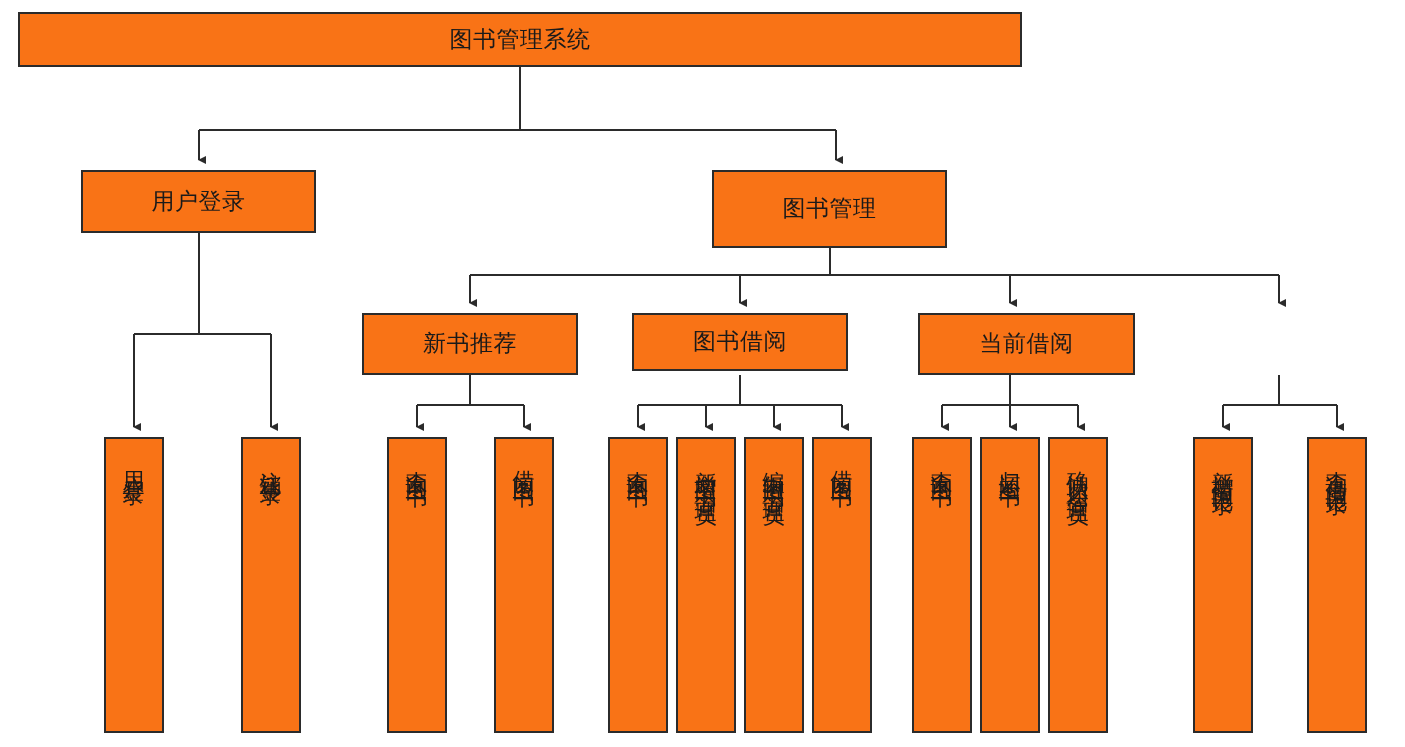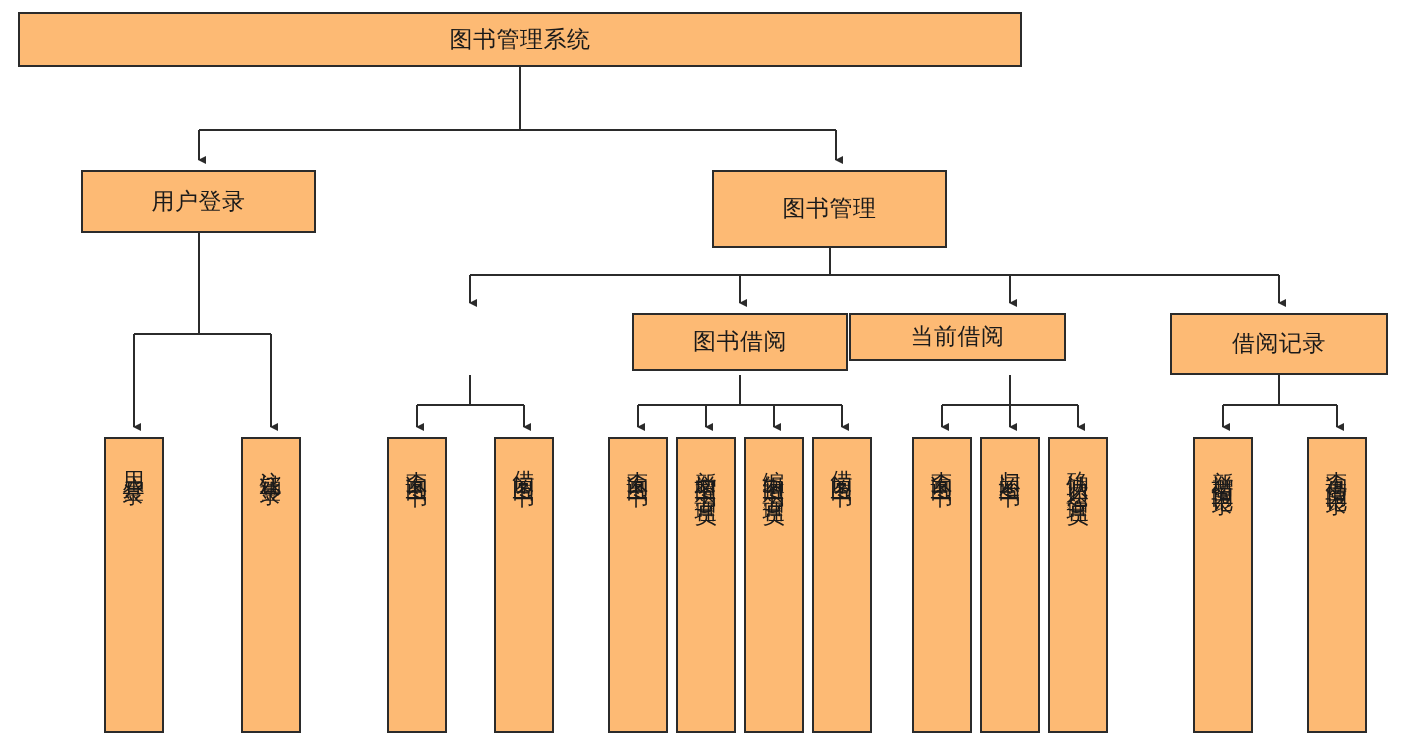--- a/index.html
+++ b/index.html
@@ -22,21 +22,21 @@
     position: absolute;
     left: 0;
     top: 0;
     width: 1405px;
     height: 747px;
     pointer-events: none;
   }
   .node {
     position: absolute;
     box-sizing: border-box;
-    background: #fdba74;
+    background: #f97316;
     border: 2px solid #2b2b2b;
     display: flex;
     align-items: center;
     justify-content: center;
     color: #1a1a1a;
   }
   .node .label {
     display: block;
     text-align: center;
     line-height: 1.12;
@@ -135,32 +135,32 @@
   </div>
 
   <div class="node horiz" style="left:81px; top:170px; width:235px; height:63px;">
     <span class="label">用户登录</span>
   </div>
 
   <div class="node horiz" style="left:712px; top:170px; width:235px; height:78px;">
     <span class="label">图书管理</span>
   </div>
 
+  <div class="node horiz" style="left:362px; top:313px; width:216px; height:62px;">
+    <span class="label">新书推荐</span>
+  </div>
 
   <div class="node horiz" style="left:632px; top:313px; width:216px; height:58px;">
     <span class="label">图书借阅</span>
   </div>
 
-  <div class="node horiz" style="left:849px; top:313px; width:217px; height:48px;">
+  <div class="node horiz" style="left:918px; top:313px; width:217px; height:62px;">
     <span class="label">当前借阅</span>
   </div>
 
-  <div class="node horiz" style="left:1170px; top:313px; width:218px; height:62px;">
-    <span class="label">借阅记录</span>
-  </div>
 
   <div class="node leaf" style="left:104px; top:437px; width:60px; height:296px;">
     <span class="label">用户登录</span>
   </div>
 
   <div class="node leaf" style="left:241px; top:437px; width:60px; height:296px;">
     <span class="label">注销登录</span>
   </div>
 
   <div class="node leaf" style="left:387px; top:437px; width:60px; height:296px;">

